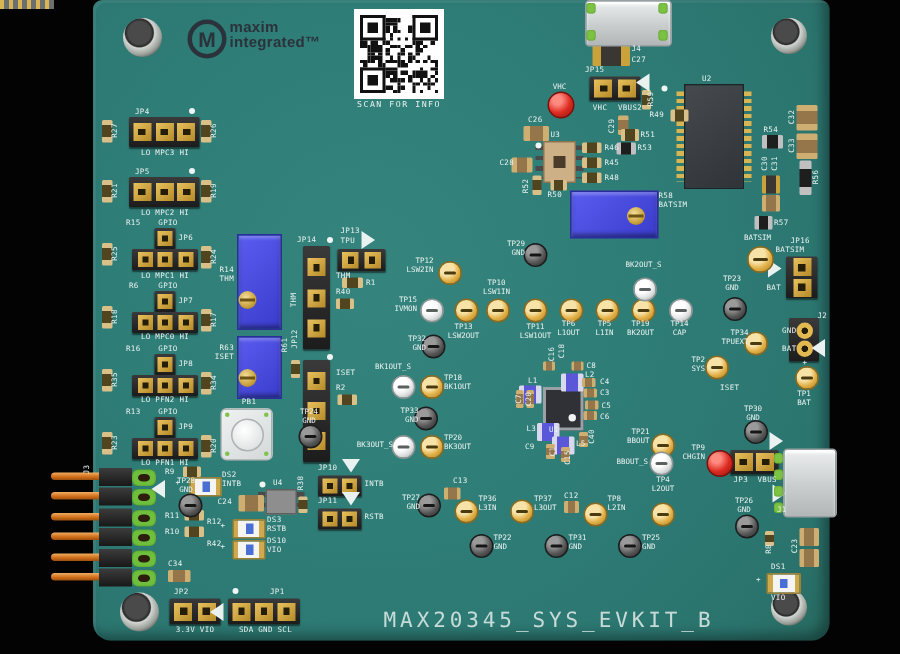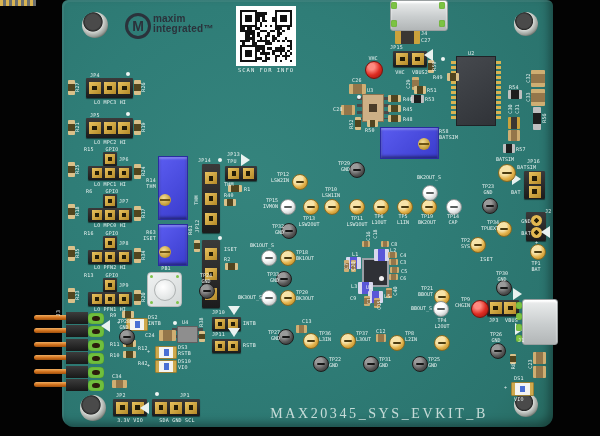--- a/index.html
+++ b/index.html
@@ -883,14 +883,14 @@
       <div class="m" style="left: 4px; top: 38.6667px; width: 17.3333px; height: 2.47619px;"></div>
       <div class="m" style="left: 4px; top: 53.5238px; width: 17.3333px; height: 2.47619px;"></div>
       <div class="m" style="left: 4px; top: 38.6667px; width: 2.47619px; height: 17.3333px;"></div>
       <div class="m" style="left: 18.8571px; top: 38.6667px; width: 2.47619px; height: 17.3333px;"></div>
       <div class="m" style="left: 8.95238px; top: 43.619px; width: 7.42857px; height: 7.42857px;"></div>
     </div>
   <div id="caption" style="left: 266px; top: 67px;">SCAN FOR INFO</div>
   <div id="logo-circle" style="left: 125px; top: 13px;">M</div>
   <div class="brand" id="brand1" style="left: 153px; top: 14px;">maxim</div>
   <div class="brand" id="brand2" style="left: 153px; top: 24px;">integrated™</div>
-  <div id="title" style="left: 379px; top: 406px; font-family: Liberation Serif, serif;">MAX20345_SYS_EVKIT_B</div>
+  <div id="title" style="left: 366px; top: 406px;">MAX20345_SYS_EVKIT_B</div>
 </div>
 
 </body></html>

